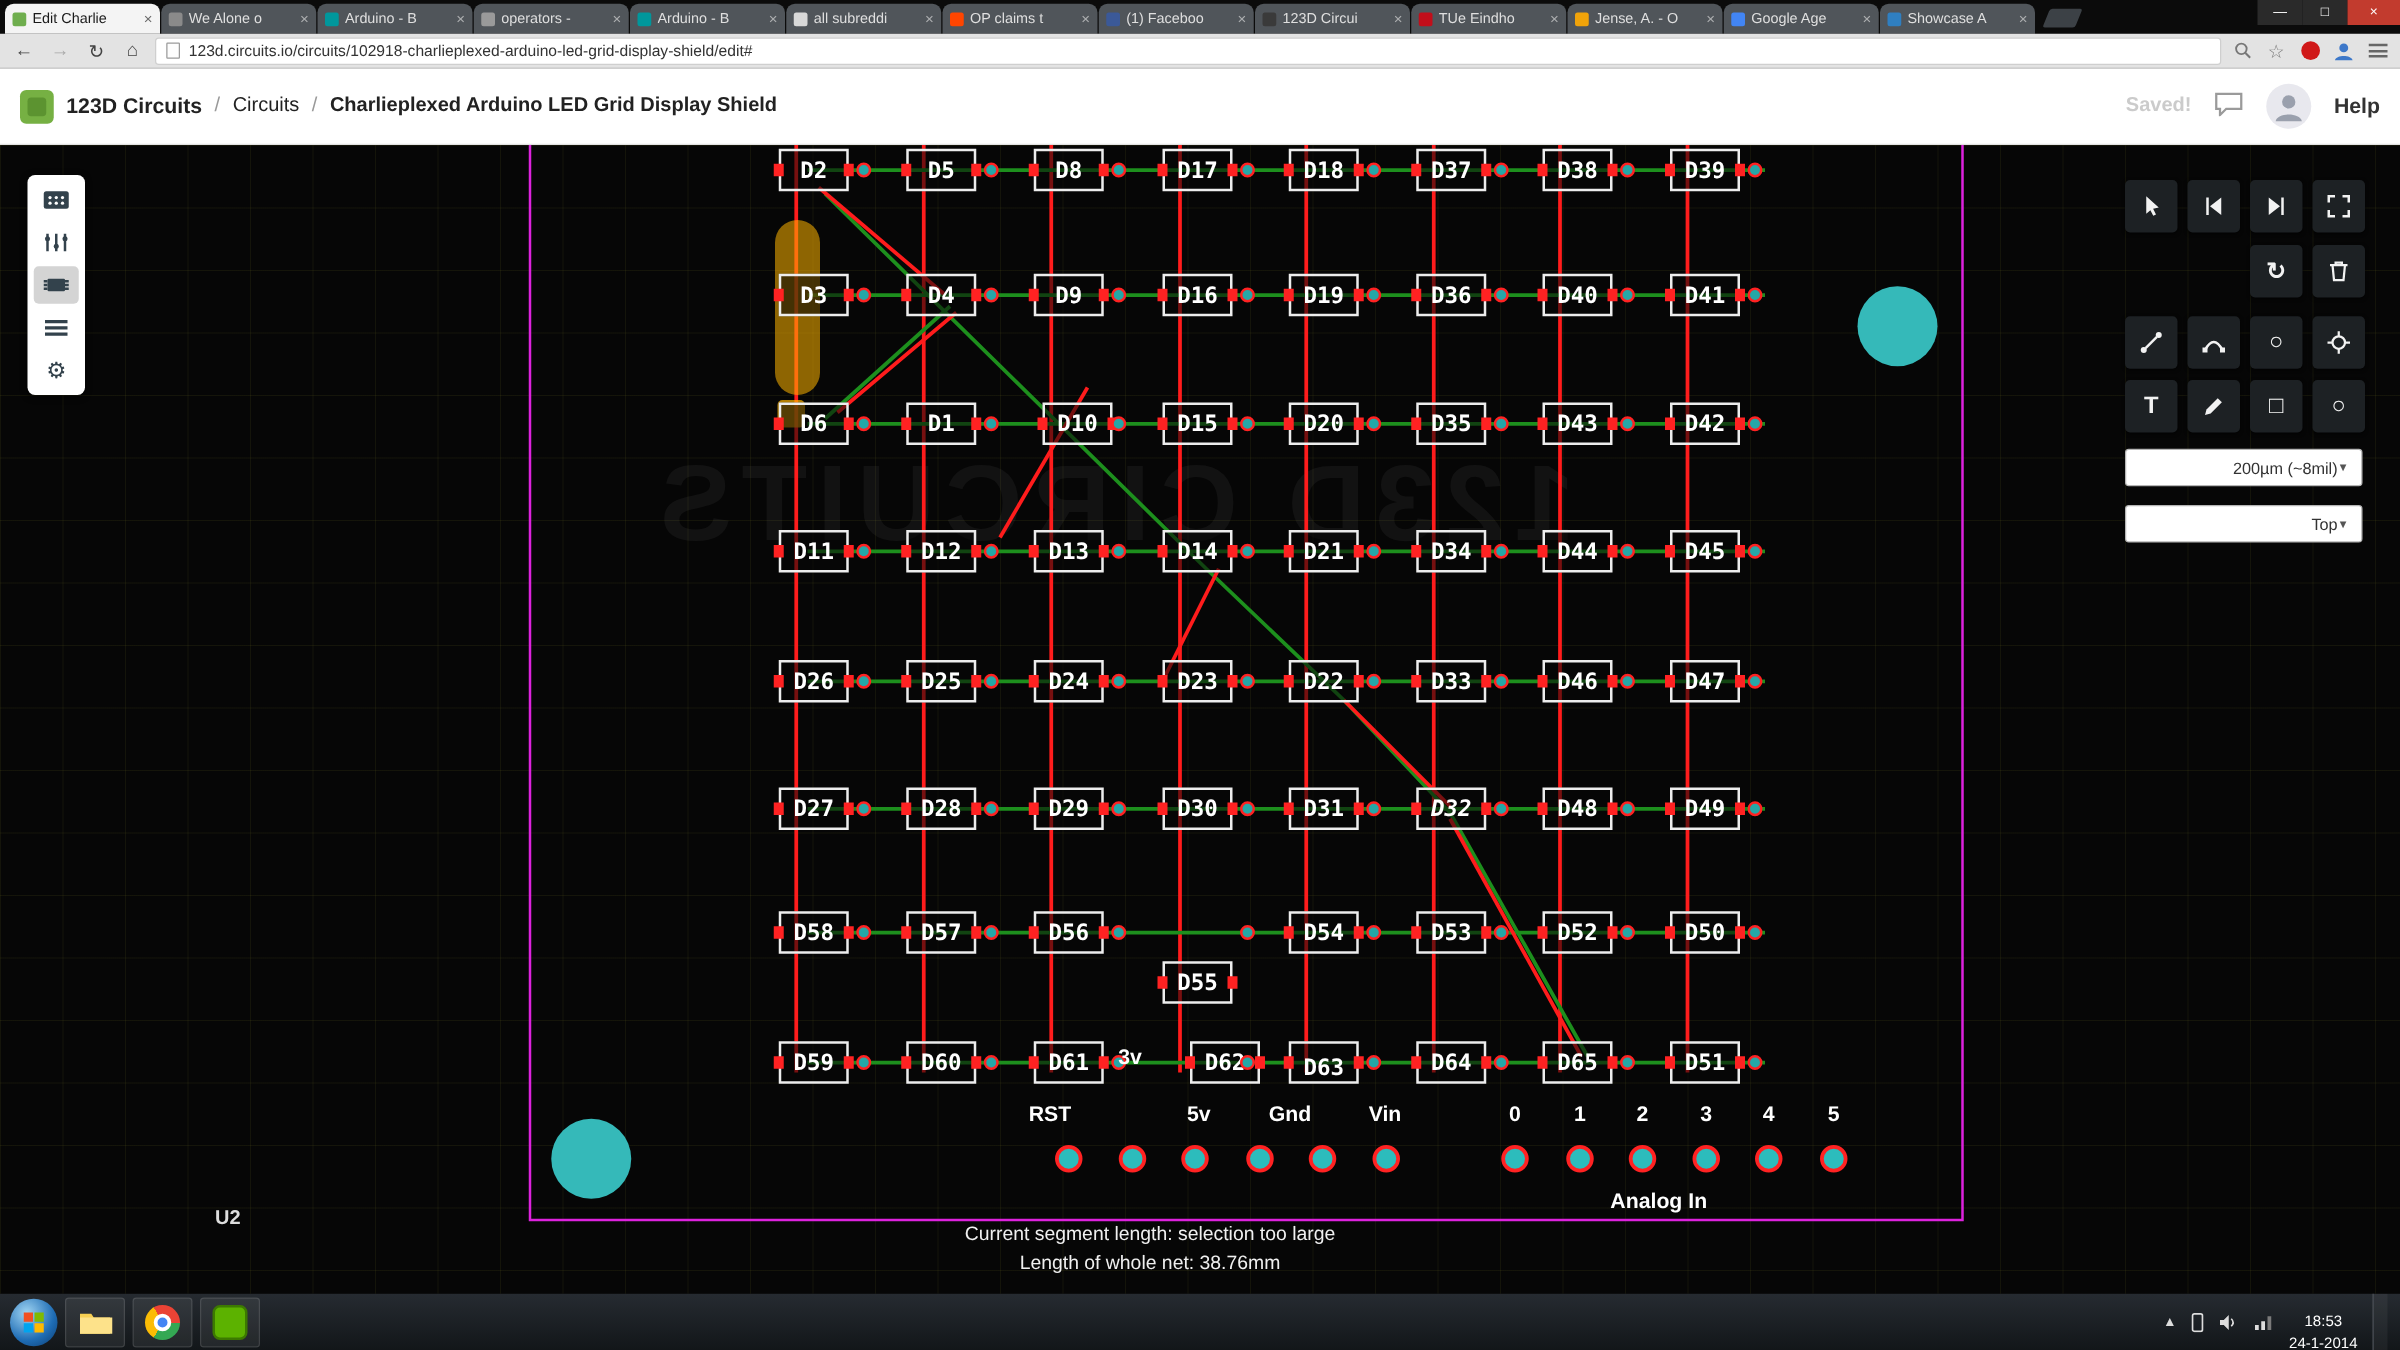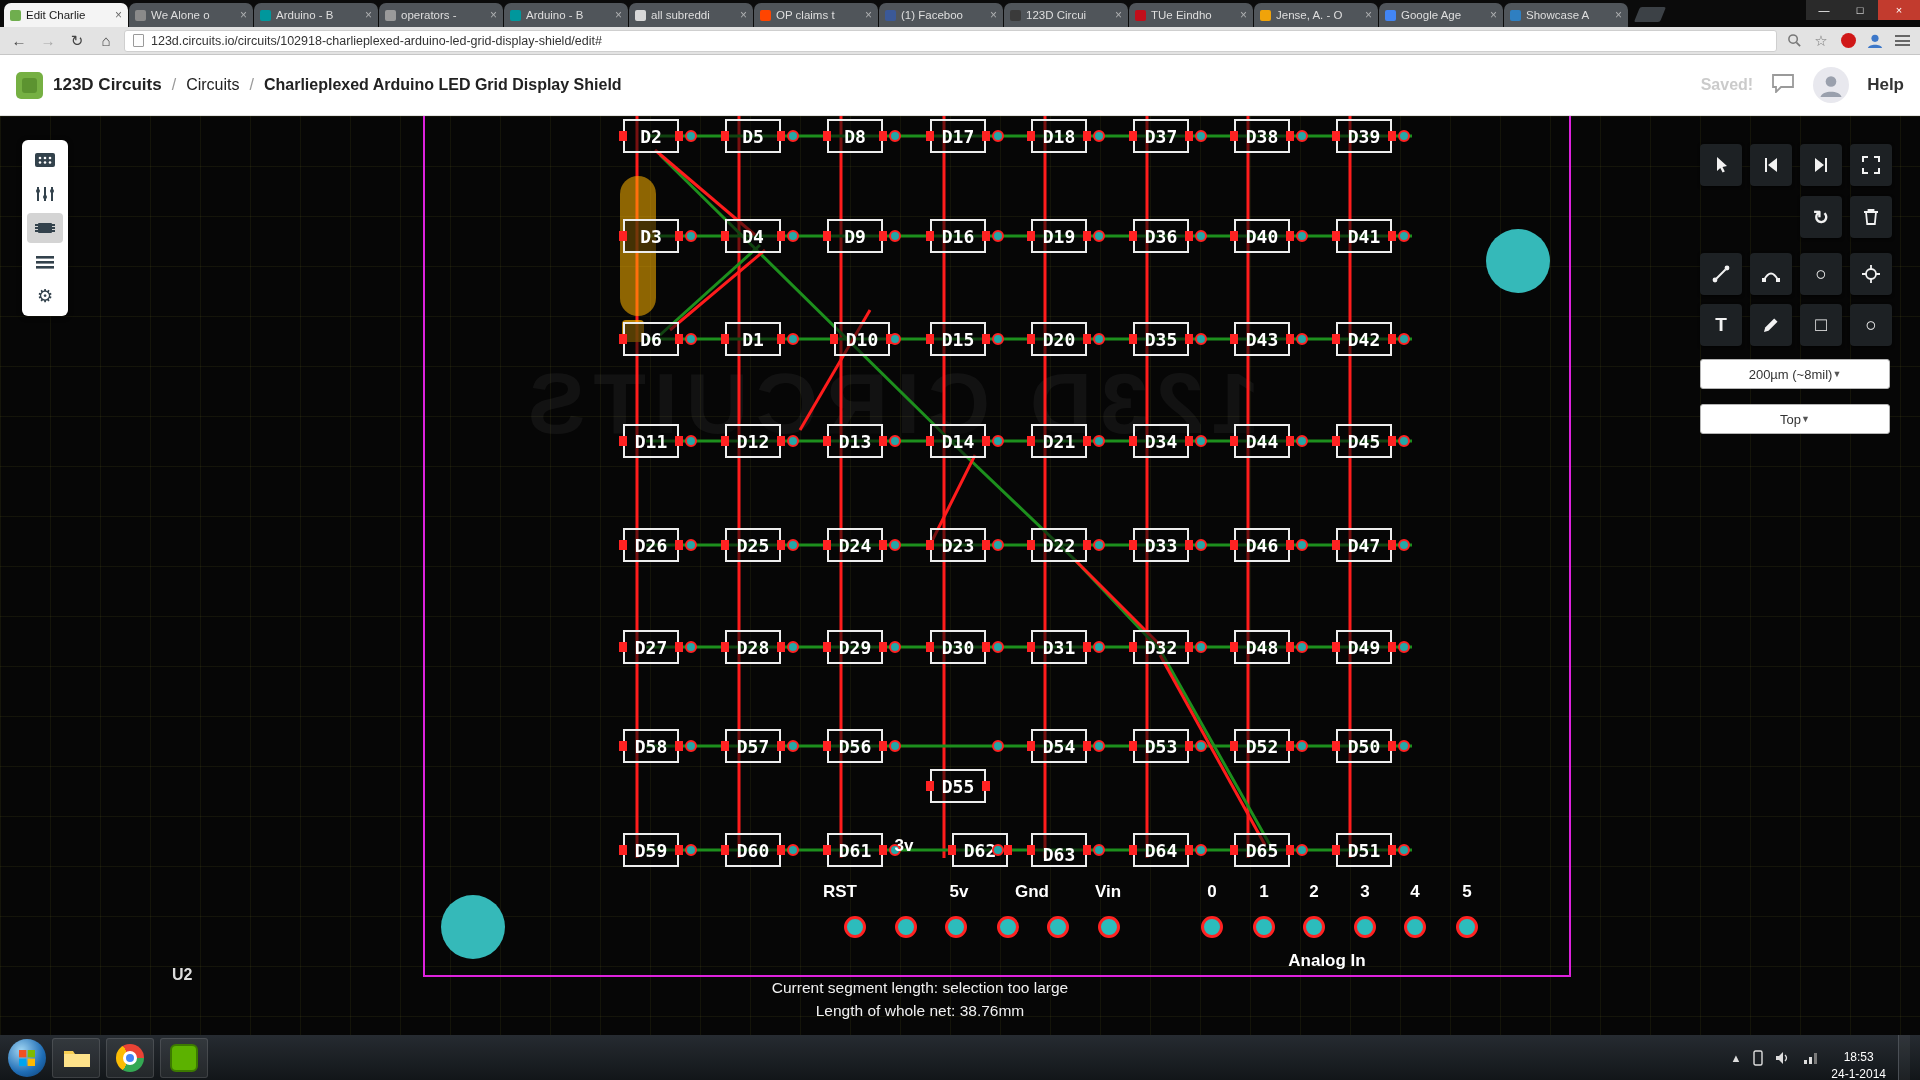--- a/index.html
+++ b/index.html
@@ -96,21 +96,21 @@
   .pitem { width:36px; height:30px; border-radius:4px; display:flex; align-items:center; justify-content:center;
            color:#33424c; font-size:18px; }
   .pitem.selected { background:#d4d4d4; }
   .pitem svg { display:block; }
 
   
   .rtb-btn { position:absolute; width:42px; height:42px; background:#1d2124; border-radius:4px;
              display:flex; align-items:center; justify-content:center; color:#f2f2f2;
              font-size:19px; font-weight:bold; box-shadow:0 1px 3px rgba(0,0,0,.6); }
   .dropdown { position:absolute; width:190px; height:30px; background:#fff; border:1px solid #b5b5b5;
-              border-radius:3px; display:flex; align-items:center; justify-content:center;
+              border-radius:3px; display:flex; align-items:center; justify-content:flex-end;
               padding:0 10px; font-size:13px; color:#333; }
   .dd-caret { font-size:9px; color:#555; }
 
   
   .taskbar { position:absolute; left:0; bottom:0; width:100%; height:45px;
              background:linear-gradient(#262b31,#121619); display:flex; align-items:center; }
   .start { width:38px; height:38px; margin-left:8px; border-radius:50%;
            background:radial-gradient(circle at 35% 30%, #9fd4f2, #1f6db5 60%, #0b3a6e);
            display:flex; align-items:center; justify-content:center; flex:none; }
   .tb-icon { width:48px; height:40px; margin-left:6px; border-radius:3px;
@@ -556,21 +556,21 @@
         <div class="padL"></div>
         <div class="padR"></div>
       </div>
       <div class="paddot" style="left: 992px; top: 525px;"></div>
       <div class="comp" style="left: 1031px; top: 514px;">
         <span>D31</span>
         <div class="padL"></div>
         <div class="padR"></div>
       </div>
       <div class="paddot" style="left: 1093px; top: 525px;"></div>
-      <div class="comp" style="left: 1133px; top: 514px;">
+      <div class="comp" style="left: 1133px; top: 514px; font-style: italic;">
         <span>D32</span>
         <div class="padL"></div>
         <div class="padR"></div>
       </div>
       <div class="paddot" style="left: 1195px; top: 525px;"></div>
       <div class="comp" style="left: 1234px; top: 514px;">
         <span>D48</span>
         <div class="padL"></div>
         <div class="padR"></div>
       </div>

